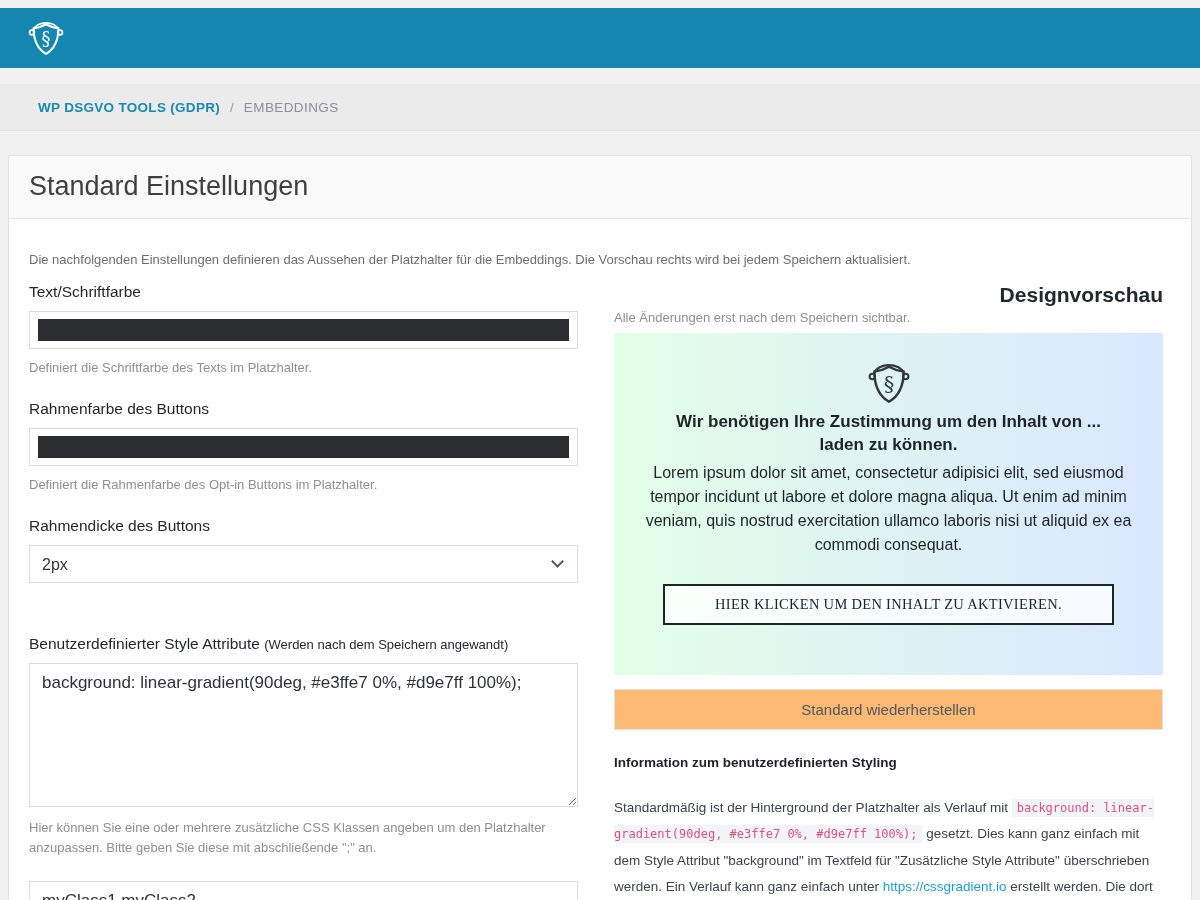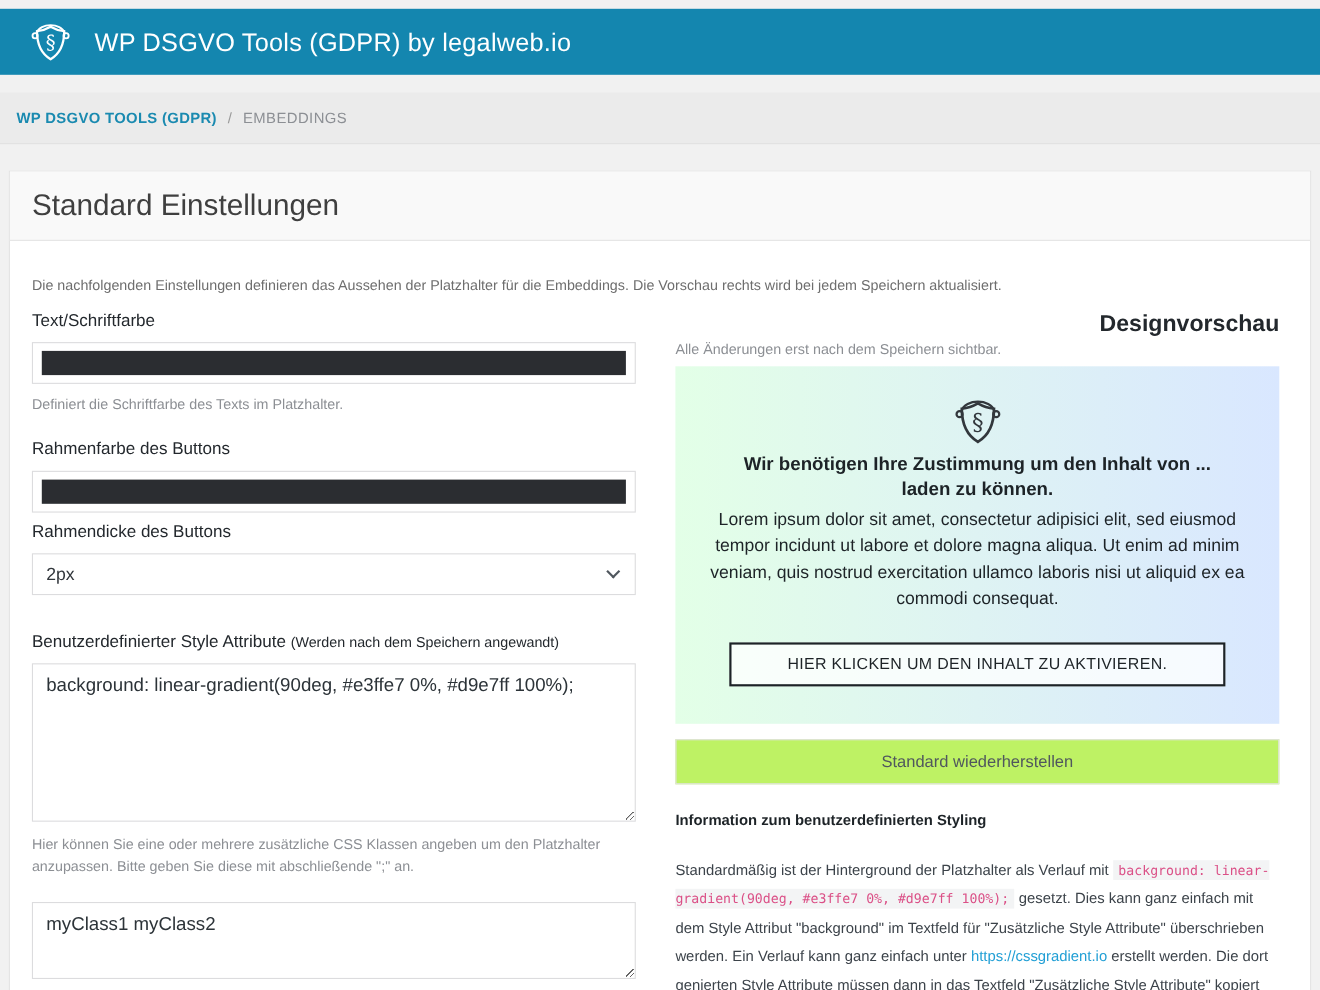--- a/index.html
+++ b/index.html
@@ -6,84 +6,83 @@
   html,body { width:1200px; height:900px; overflow:hidden; background:#f1f1f1;
     font-family:"Liberation Sans","DejaVu Sans",sans-serif; color:#23282d; }
 
   
   .topbar { margin-top:8px; height:60px; background:#1486af; display:flex; align-items:center; padding:0 24px; }
   .topbar .shield { width:44px; height:44px; color:#ffffff; flex:0 0 auto; }
   .topbar h1 { color:#ffffff; font-size:23px; font-weight:400; margin-left:18px; letter-spacing:.2px; }
 
   
   .crumbbar { margin-top:16px; height:47px; background:#ebebeb; border-bottom:1px solid #e2e2e2;
-    display:flex; align-items:center; padding:0 15px; font-size:13.5px; }
+    display:flex; align-items:center; padding:0 38px; font-size:13.5px; }
   .crumb-root { color:#1a8ab0; font-weight:700; text-decoration:none; letter-spacing:.3px; }
   .crumb-sep { color:#9a9a9a; margin:0 10px; }
   .crumb-current { color:#8c8f94; letter-spacing:.4px; }
 
   
   .panel { margin:24px 8px 0 8px; background:#ffffff; border:1px solid #e2e2e2; }
   .panel-head { background:#f9f9f9; border-bottom:1px solid #e4e4e4; padding:15px 20px 16px 20px; }
   .panel-head h2 { font-size:27px; font-weight:400; color:#3f3f3f; }
   .panel-body { padding:33px 28px 0 20px; }
   .intro { font-size:13px; color:#6e6e6e; margin-bottom:16px; }
 
   .cols { display:flex; gap:36px; }
   .col { flex:1 1 0; min-width:0; }
 
   
   .field-label { font-size:15.5px; color:#23282d; margin-bottom:10px; }
   .label-suffix { font-size:13px; color:#23282d;text-align:right; }
   .colorbox { border:1px solid #dcdcde; background:#fff; padding:7px 8px; margin-bottom:9px; cursor:pointer; }
   .swatch { height:22px; width:100%; background:#2b2d31; }
   .help { font-size:13px; color:#8c8f94; margin-bottom:22px; line-height:1.55; }
-  .selectwrap { position:relative; margin-bottom:34px; }
+  .selectwrap { position:relative; margin-bottom:52px; }
   select.dd { width:100%; height:38px; border:1px solid #dcdcde; background:#fff; color:#32373c;
     font-size:16px; padding:0 12px; appearance:none; -webkit-appearance:none; border-radius:0;
     font-family:inherit; }
   .chev { position:absolute; right:16px; top:12px; width:9px; height:9px;
     border-right:2px solid #50575e; border-bottom:2px solid #50575e; transform:rotate(45deg); pointer-events:none; }
   textarea.ta { width:100%; border:1px solid #dcdcde; background:#fff; color:#2c3338;
     font-size:17px; padding:9px 12px; font-family:inherit; resize:vertical; display:block; }
   .ta-style { height:144px; margin-bottom:11px; }
   .ta-css { height:70px; }
 
   
   .pv-title { font-size:21px; font-weight:700; color:#23282d;text-align:right; }
   .pv-sub { font-size:13px; color:#8c8f94; margin:3px 0 8px 0; }
   .placeholder { padding:20px 24px 34px 24px; text-align:center; color:#1d2327; }
   .placeholder .shield { width:52px; height:52px; color:#32373c; margin:4px auto 0 auto; display:block; }
   .ph-title { font-size:17px; font-weight:700; line-height:1.35; margin:2px 18px 4px 18px; }
   .ph-body { font-size:16px; line-height:1.5; }
-  .ph-btn { display:block; width:90%; margin:27px auto 0 auto; padding:10px 20px;
+  .ph-btn { display:block; width:90%; margin:27px auto 16px auto; padding:10px 20px;
     background:rgba(255,255,255,.78); border:2px solid #1d2327; color:#1d2327;
-    font-size:14.5px; letter-spacing:.3px; font-family:Liberation Sans, sans-serif; cursor:pointer; }
-  .reset-btn { display:block; width:100%; margin-top:14px; padding:11px; background:#bef264;
+    font-size:14.5px; letter-spacing:.3px; font-family:Liberation Serif, serif; cursor:pointer; }
+  .reset-btn { display:block; width:100%; margin-top:14px; padding:11px; background:#fdba74;
     border:1px solid #e2e2e2; color:#50575e; font-size:15px; font-family:inherit; cursor:pointer; }
 
   .info { margin-top:25px; }
   .info-h { font-size:13.5px; font-weight:700; color:#1d2327; margin-bottom:25px; }
   .info-p { font-size:13.5px; color:#3c434a; line-height:1.95; }
   .code { font-family:"DejaVu Sans Mono","Liberation Mono",monospace; font-size:12px;
     color:#db5087; background:#f3f4f5; padding:2px 5px; }
   .extlink { color:#219fd5; text-decoration:none; }
 </style>
 </head>
 <body>
 
 <header class="topbar">
   <svg class="shield" viewBox="0 0 64 64" fill="none" stroke="currentColor" stroke-linecap="round">
     <path d="M32 12 C38 15.5 45 17.5 50 18 C50 33 45.5 47 32 55 C18.5 47 14 33 14 18 C19 17.5 26 15.5 32 12 Z" stroke-width="3"></path>
     <text x="32" y="42" font-size="26" text-anchor="middle" fill="currentColor" stroke="none" font-family="'DejaVu Serif',serif">§</text>
     <path d="M13.5 20.5 C18 6.5 46 6.5 50.5 20.5" stroke-width="2.5"></path>
     <circle cx="11.5" cy="24" r="3.4" stroke-width="2.5"></circle>
     <circle cx="52.5" cy="24" r="3.4" stroke-width="2.5"></circle>
   </svg>
-  <h1>WP DSGVO Tools (GDPR) by legalweb.io</h1>
 </header>
 
 <nav class="crumbbar">
   <a href="#" class="crumb-root">WP DSGVO TOOLS (GDPR)</a>
   <span class="crumb-sep">/</span>
   <span class="crumb-current">EMBEDDINGS</span>
 </nav>
 
 <main class="panel">
   <div class="panel-head">
@@ -100,20 +99,21 @@
         <div class="field-label">Text/Schriftfarbe</div>
         <div class="colorbox">
           <div class="swatch" style="background: rgb(43, 45, 49);"></div>
         </div>
         <p class="help">Definiert die Schriftfarbe des Texts im Platzhalter.</p>
 
         <div class="field-label">Rahmenfarbe des Buttons</div>
         <div class="colorbox">
           <div class="swatch" style="background: rgb(43, 45, 49);"></div>
         </div>
+        <p class="help">Definiert die Rahmenfarbe des Opt-in Buttons im Platzhalter.</p>
 
         <div class="field-label">Rahmendicke des Buttons</div>
         <div class="selectwrap">
           <select class="dd">
             <option>2px</option>
           </select>
           <span class="chev"></span>
         </div>
 
         <div class="field-label">

